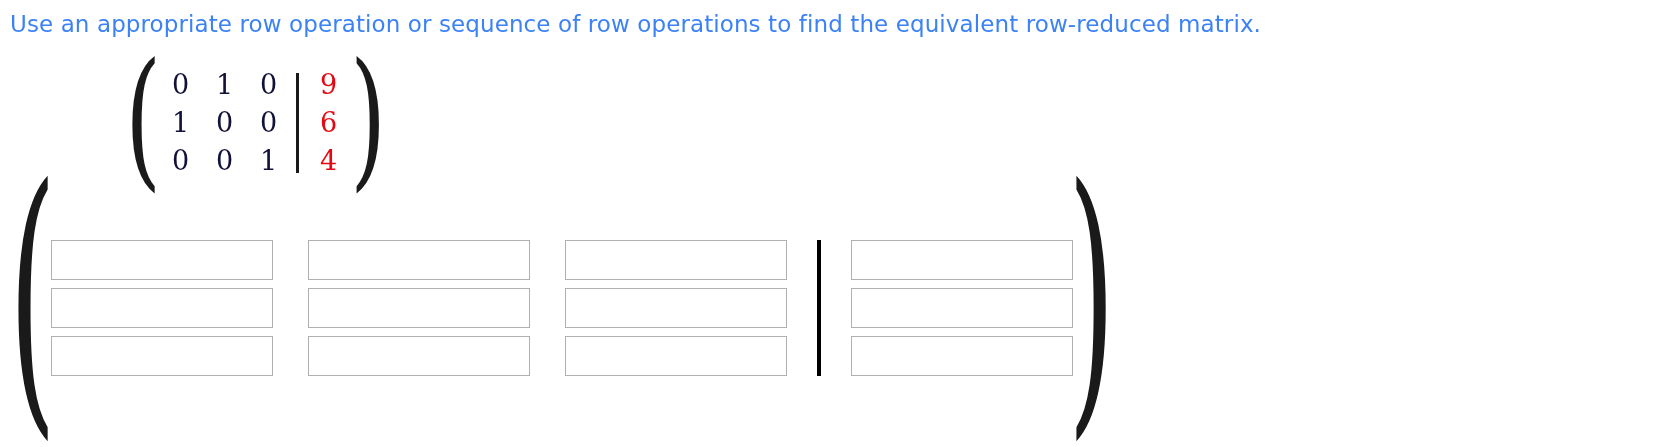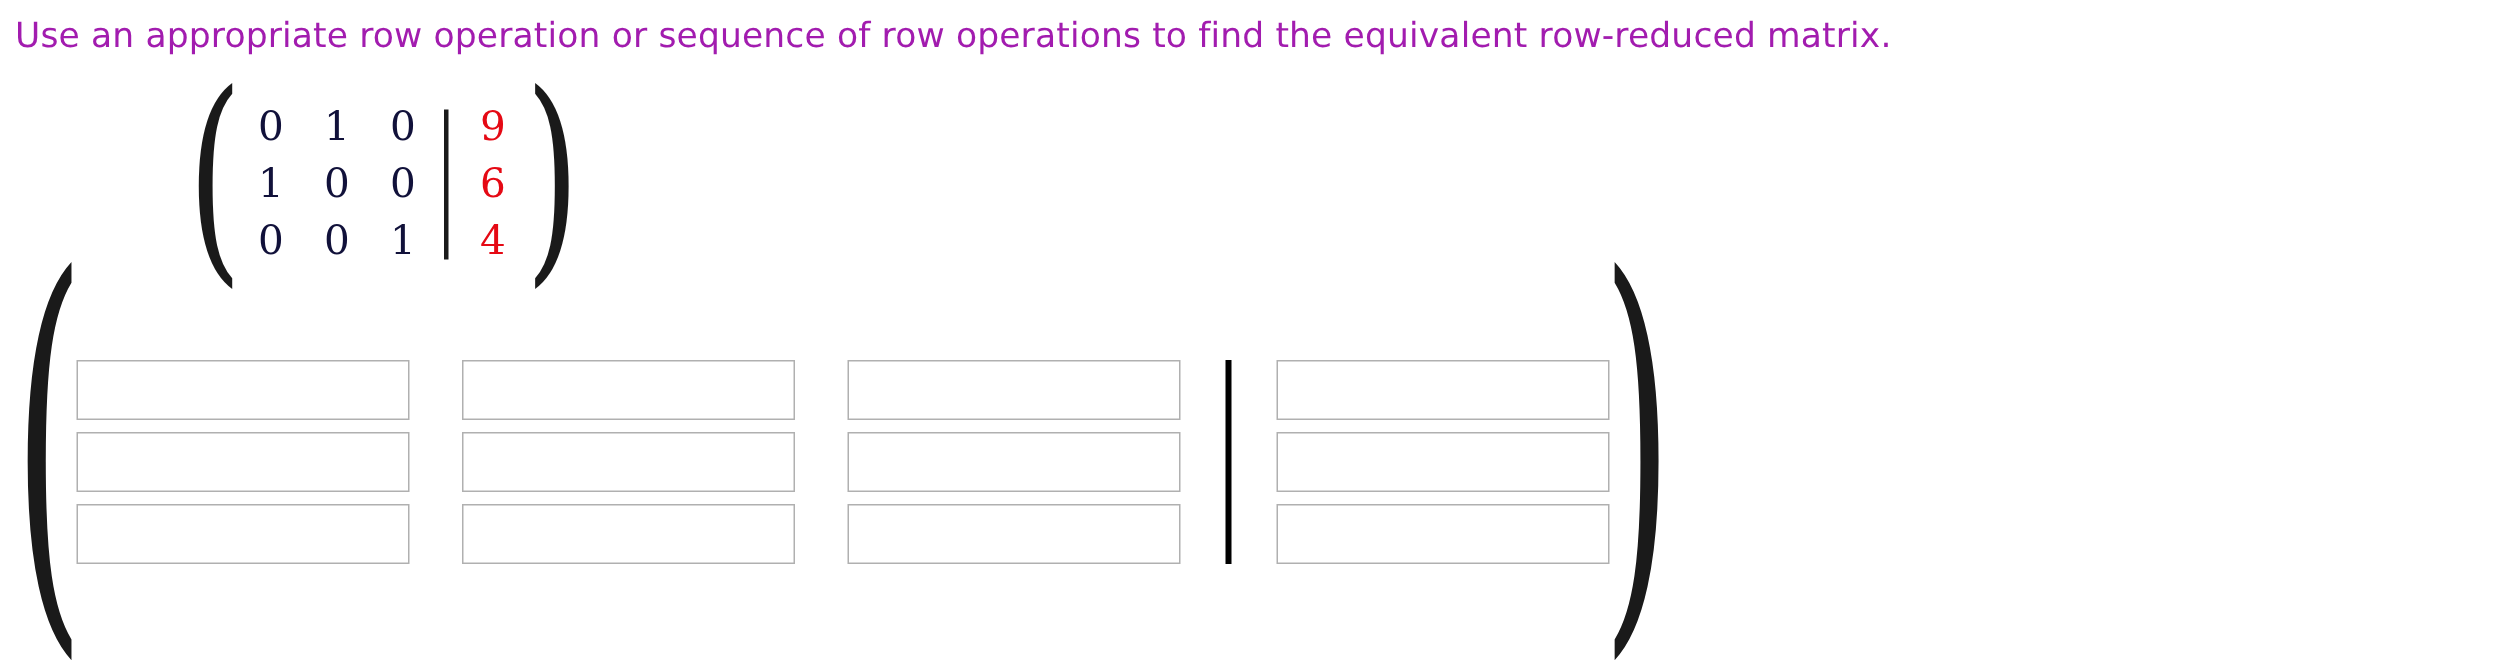--- a/index.html
+++ b/index.html
@@ -20,21 +20,21 @@
 
   
   .prompt {
     position: absolute;
     left: 10px;
     top: 9px;
     font-size: 23px;
     line-height: 30px;
     letter-spacing: 0.1px;
     white-space: nowrap;
-    color: #a21caf;
+    color: #3b82f6;
   }
 
   
   .given-matrix {
     position: absolute;
     left: 128px;
     top: 60px;
     height: 125px;
     display: flex;
     align-items: center;

